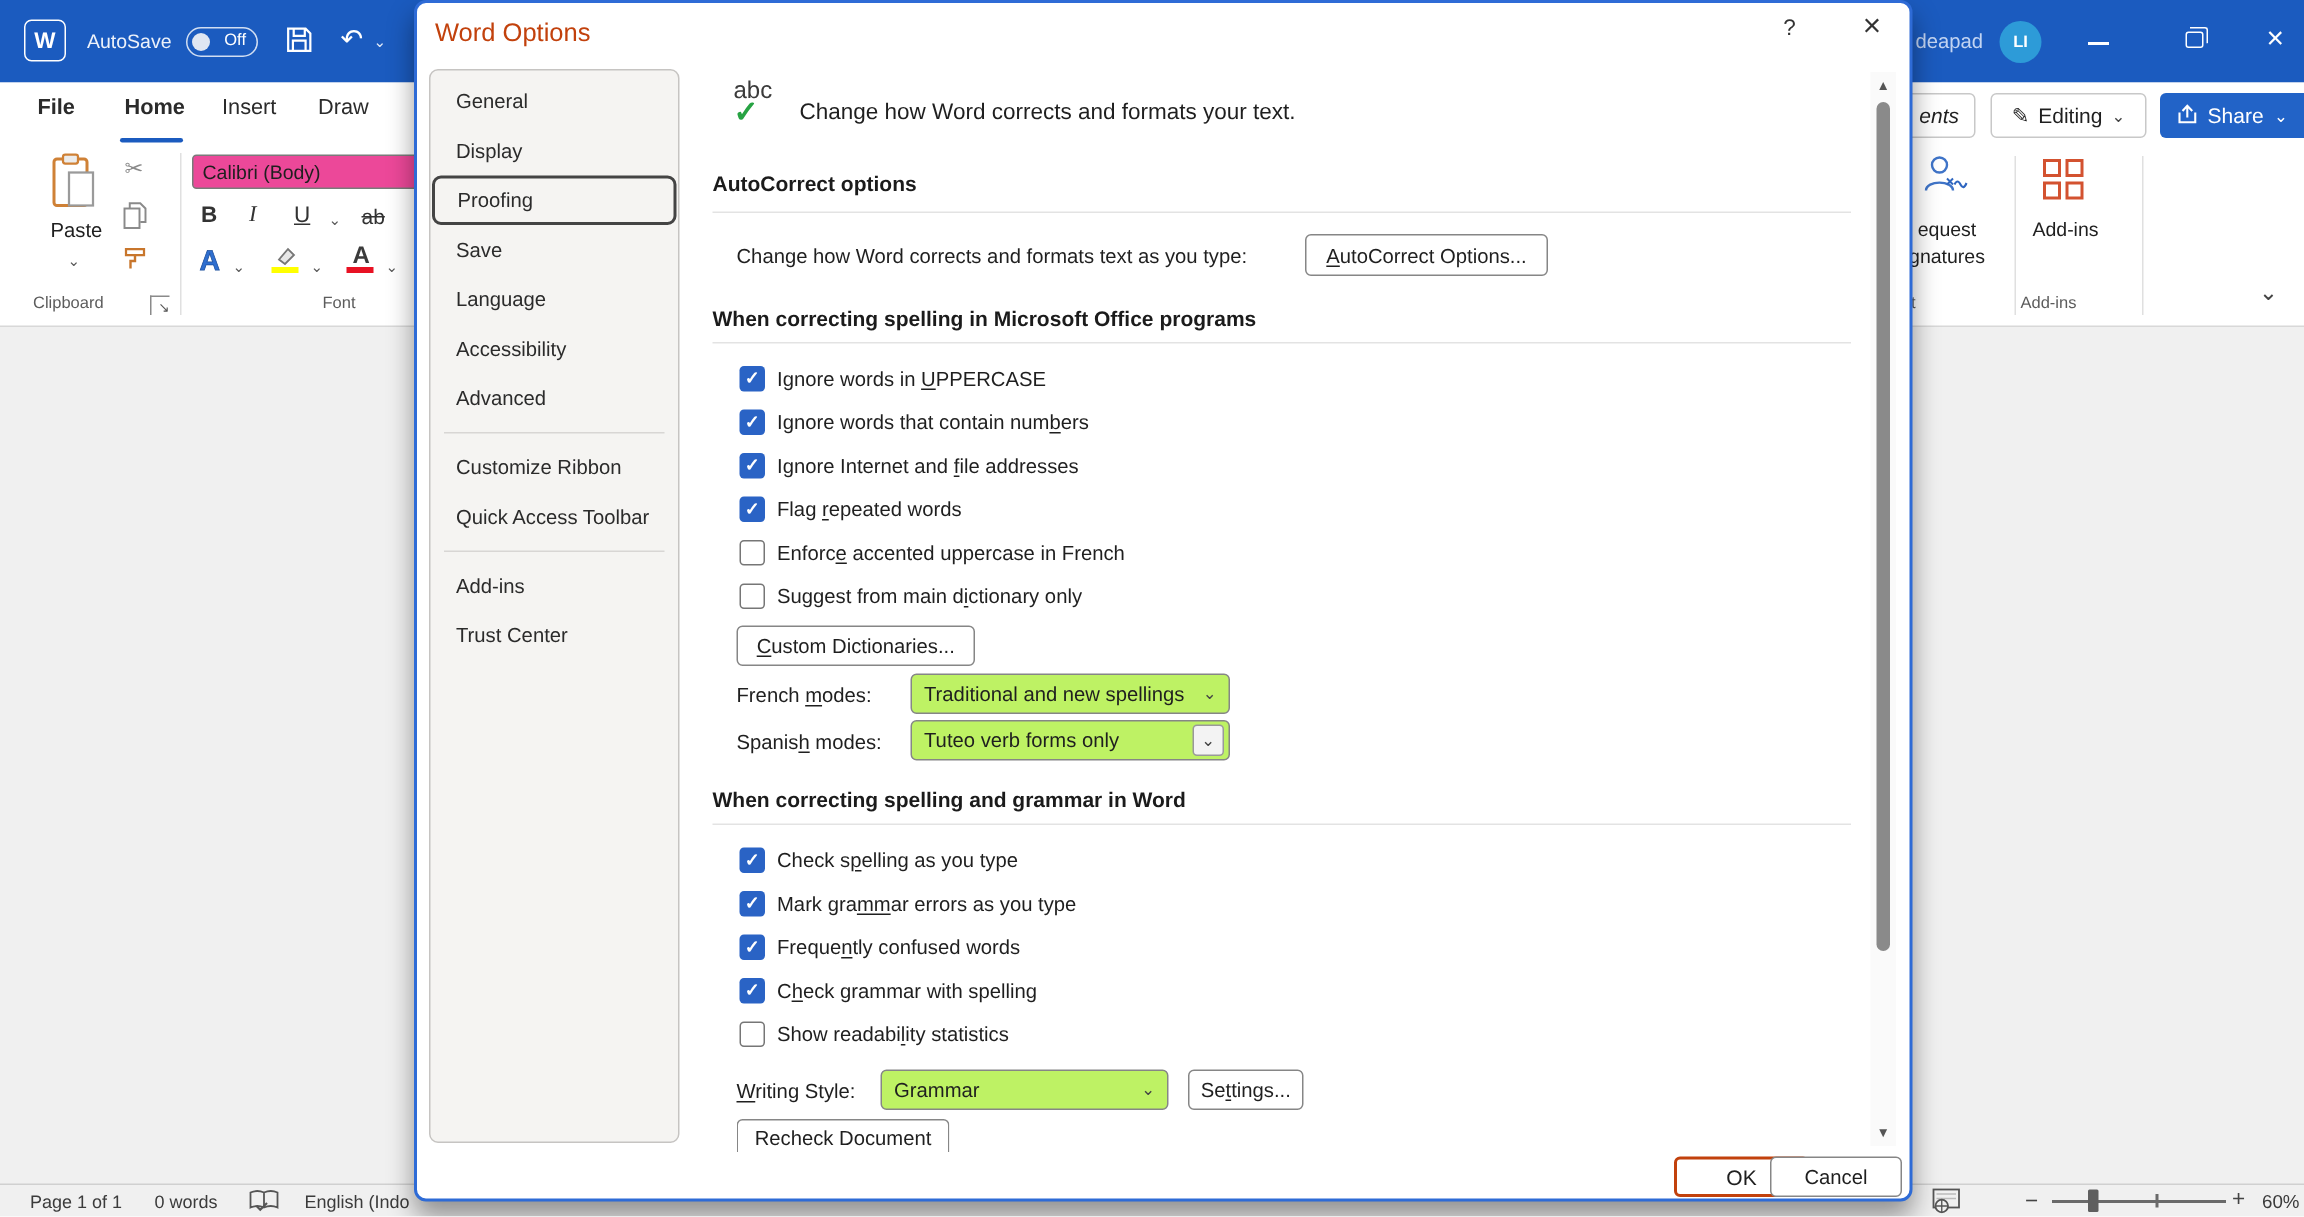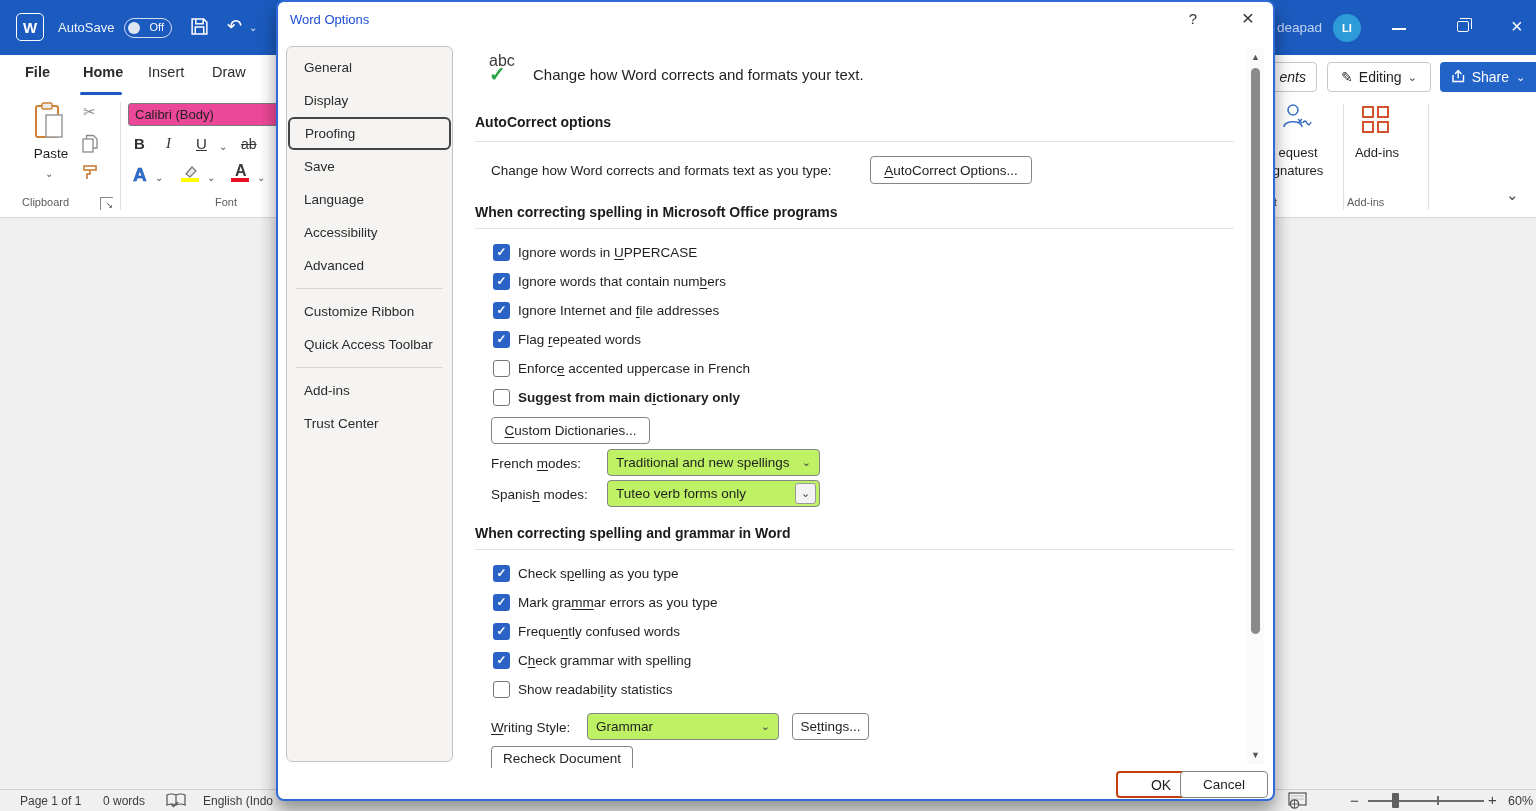--- a/index.html
+++ b/index.html
@@ -52,21 +52,21 @@
   .addins-grid { display:grid; grid-template-columns:12px 12px; grid-template-rows:12px 12px; gap:3px; }
   .addins-grid span { border:2px solid #d35230; }
 
   
   .statusbar { position:absolute; left:0; top:789px; width:1536px; height:22px; background:#f0f0f0; border-top:1px solid #d0d0d0;
                font-size:12px; color:#3b3b3b; }
 
   
   .dialog { position:absolute; left:276px; top:0; width:999px; height:801px; background:#fff;
             border:2px solid #2e6bd6; border-radius:8px; z-index:10; box-shadow:0 10px 18px rgba(0,0,0,.4); }
-  .dlg-title { position:absolute; left:12px; top:10px; font-size:13px; color:#1d4ed8; }
+  .dlg-title { position:absolute; left:12px; top:10px; font-size:17px; color:#c2410c; }
   .dlg-help { position:absolute; left:905px; top:8px; font-size:15px; color:#333; width:20px; text-align:center; }
   .dlg-close { position:absolute; left:958px; top:4px; font-size:21px; color:#333; width:24px; text-align:center; }
 
   .nav { position:absolute; left:8px; top:44px; width:167px; height:716px; background:#f5f4f2;
          border:1px solid #c6c4c2; border-radius:6px; padding-top:4px; overflow:hidden; }
   .nav-item { height:33px; display:flex; align-items:center; padding-left:17px; font-size:13.5px; color:#2b2b2b; border-radius:6px; }
   .nav-item.sel { border:2px solid #444; background:#f5f4f2; margin:0 1px; padding-left:15px; }
   .nav-div { height:1px; background:#d8d6d4; margin:6px 9px; }
 
   .sechead { position:absolute; font-size:14px; font-weight:bold; color:#1b1b1b; }
@@ -321,21 +321,21 @@
       <span class="clabel">Ignore Internet and <u>f</u>ile addresses</span>
     </div>
     <div class="chkrow" style="left:215px;top:328px;">
       <span class="chk on"></span>
       <span class="clabel">Flag <u>r</u>epeated words</span>
     </div>
     <div class="chkrow" style="left:215px;top:357px;">
       <span class="chk off"></span>
       <span class="clabel">Enforc<u>e</u> accented uppercase in French</span>
     </div>
-    <div class="chkrow" style="left:215px;top:386px;font-weight:bold;">
+    <div class="chkrow" style="left:215px;top:386px;">
       <span class="chk off"></span>
       <span class="clabel">Suggest from main d<u>i</u>ctionary only</span>
     </div>
 
     <div class="btn" style="left:213px;top:415px;width:159px;height:27px;"><u>C</u>ustom Dictionaries...</div>
 
     <span class="dtext" style="left:213px;top:454px;">French <u>m</u>odes:</span>
     <div class="select" style="left:329px;top:447px;width:213px;">
       <span>Traditional and new spellings</span>
       <span class="chev">⌄</span>

